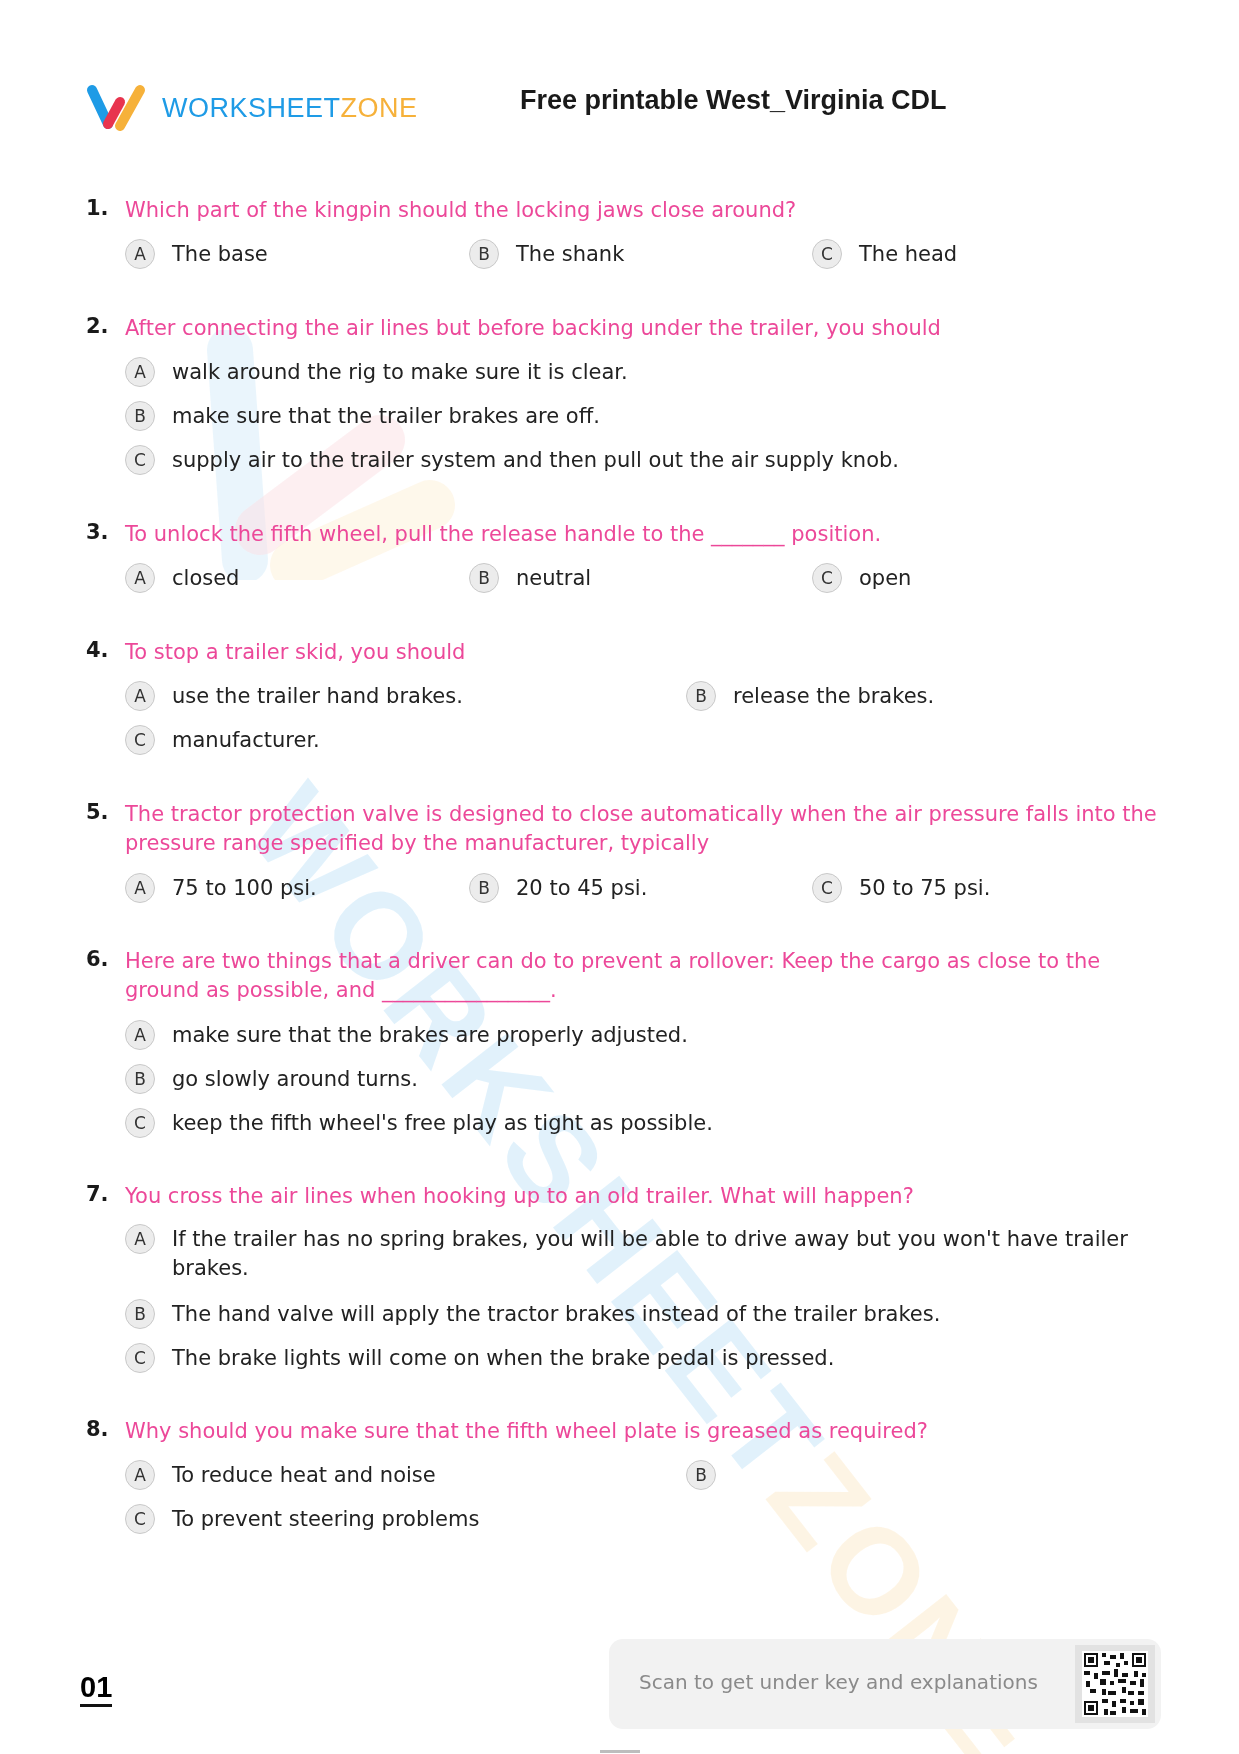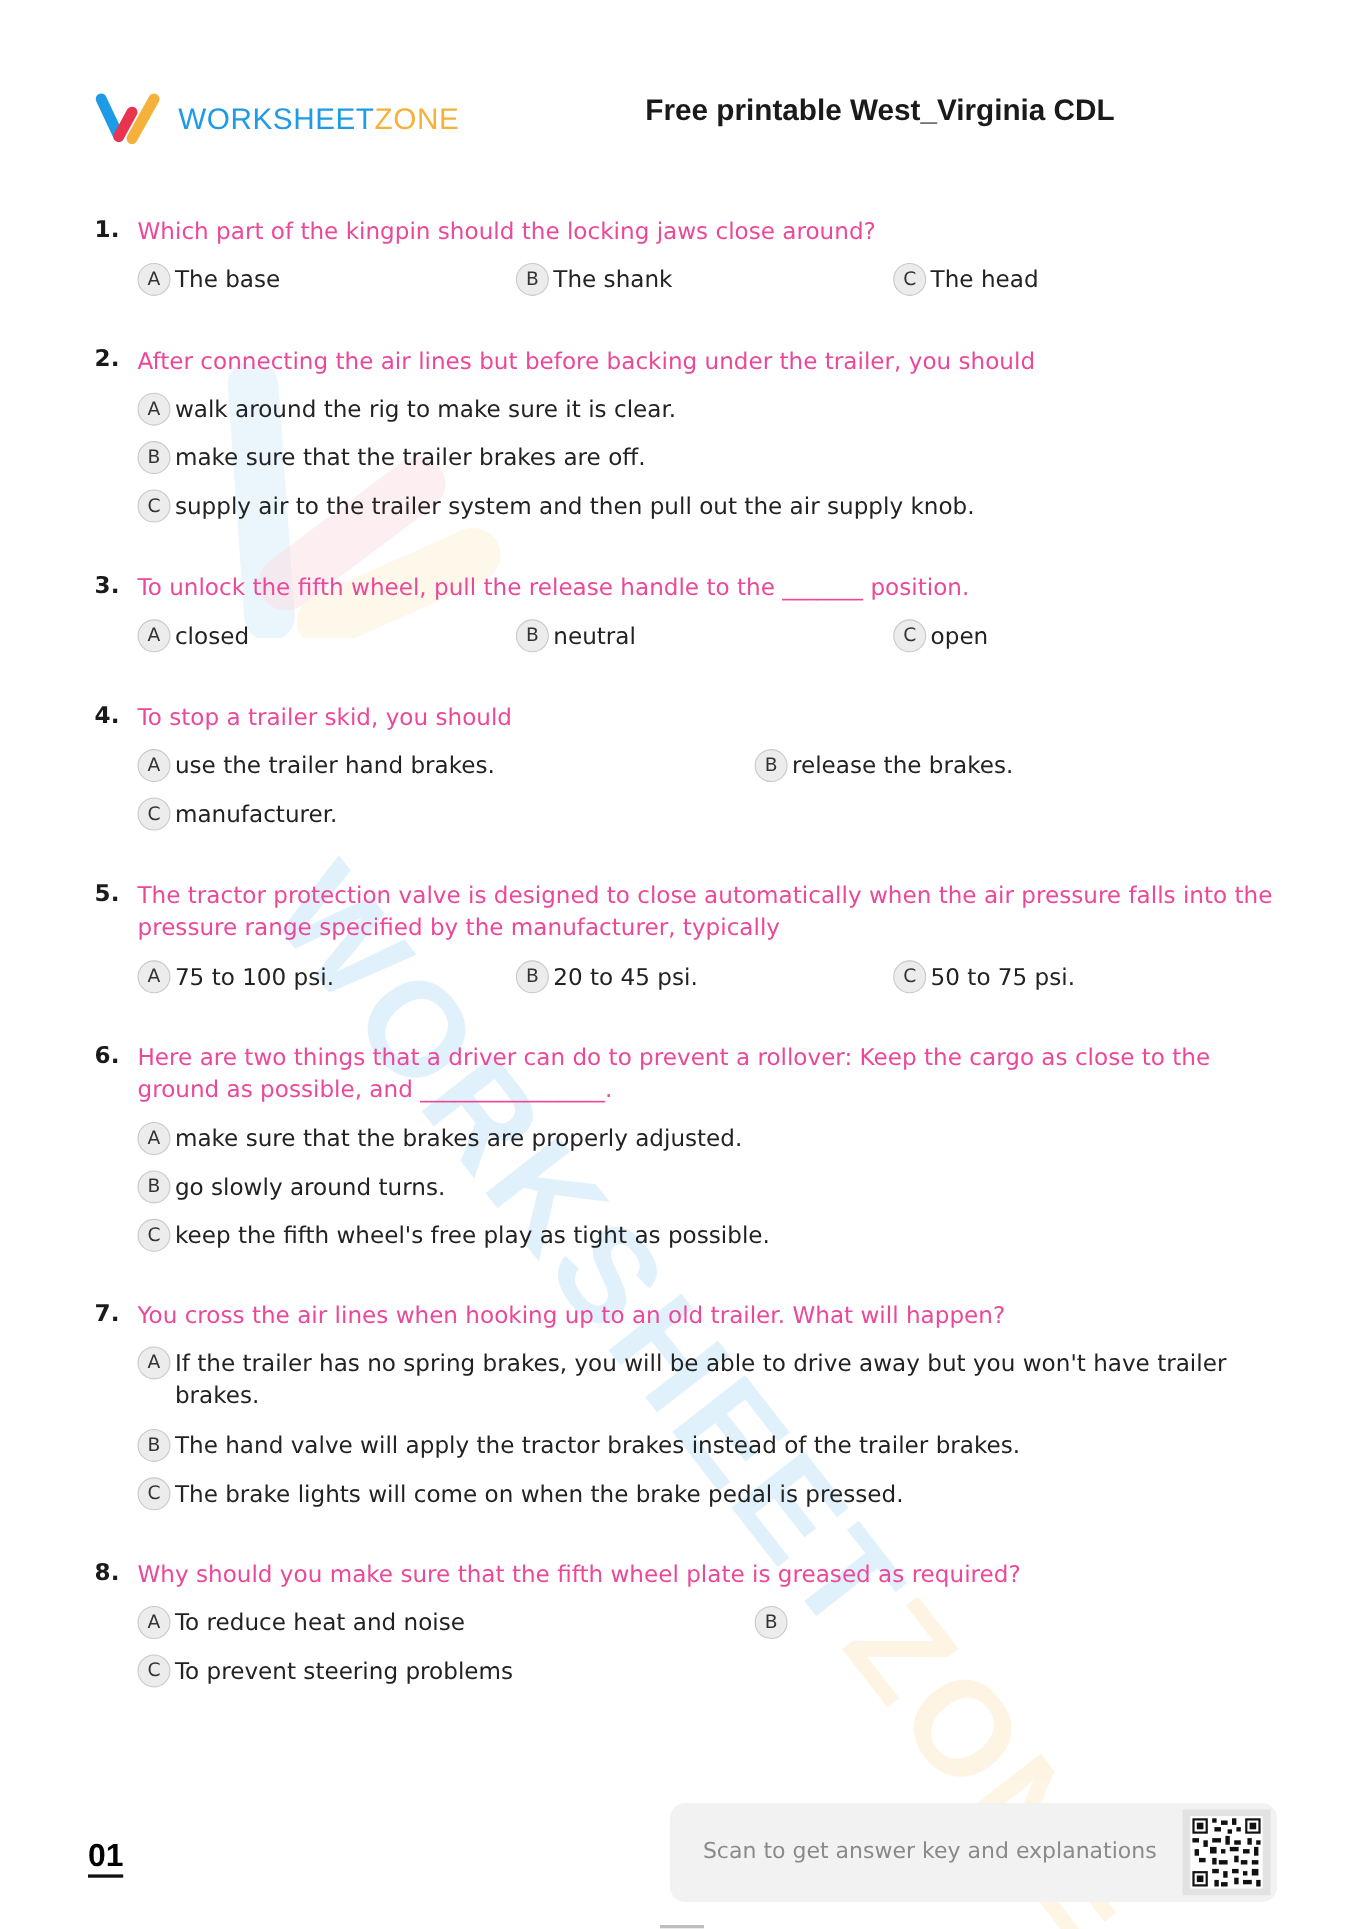--- a/index.html
+++ b/index.html
@@ -8,35 +8,35 @@
     background: #ffffff; color: #1f1f1f;
     font-family: "DejaVu Sans", sans-serif;
   }
   .abs { position: absolute; }
   
   .logo { left: 84px; top: 82px; width: 330px; height: 52px; }
   .logo-mark { position: absolute; left: 0; top: 0; width: 66px; height: 52px; }
   .logo-text { position: absolute; left: 78px; top: 11px; font-size: 27px; letter-spacing: 0.5px; font-family: "Liberation Sans", sans-serif; }
   .logo-text .w { color: #1e9be6; }
   .logo-text .z { color: #f6b13a; }
-  .title { left: 520px; top: 80px; width: 560px; text-align: center; font-size: 27px; font-weight: bold; line-height: 40px; color: #1a1a1a; font-family: "Liberation Sans", sans-serif; }
+  .title { left: 520px; top: 80px; width: 560px; font-size: 27px; font-weight: bold; line-height: 40px; color: #1a1a1a; font-family: "Liberation Sans", sans-serif; }
 
   
   .wm-logo { left: 200px; top: 330px; width: 260px; height: 250px; opacity: 0.35; }
   .wm-text { left: 330px; top: 760px; transform: rotate(52deg); transform-origin: 0 0; font-size: 122px; font-weight: bold; letter-spacing: 6px; white-space: nowrap; font-family: "Liberation Sans", sans-serif; opacity: 0.13; }
   .wm-text .w { color: #1e9be6; }
   .wm-text .z { color: #f6b13a; }
 
   
   .q { position: absolute; left: 86px; width: 1080px; }
   .q-num { position: absolute; left: 0; top: 0; font-weight: bold; font-size: 21px; color: #1a1a1a; }
   .q-text { position: absolute; left: 39px; top: 0; width: 1040px; font-size: 21px; line-height: 29px; color: #ec4899; }
   .opt { position: absolute; height: 32px; display: flex; align-items: center; }
   .badge { width: 30px; height: 30px; border-radius: 50%; background: #ececec; border: 1px solid #c9c9c9; box-sizing: border-box; display: flex; align-items: center; justify-content: center; font-size: 17px; color: #333; flex: 0 0 auto; }
-  .opt-text { margin-left: 4px; font-size: 21px; color: #222; line-height: 29px; white-space: nowrap; }
+  .opt-text { margin-left: 17px; font-size: 21px; color: #222; line-height: 29px; white-space: nowrap; }
   .opt-text.wrap { white-space: normal; width: 990px; }
   .opt.multi { align-items: flex-start; height: auto; }
   .opt.multi .badge { margin-top: 0; }
   .opt.multi .opt-text { margin-top: 1px; }
 
   
   .page-num { left: 80px; top: 1670px; font-size: 29px; font-weight: bold; color: #000000; border-bottom: 3px solid #111; line-height: 34px; font-family: "Liberation Sans", sans-serif; }
   .scan-box { left: 609px; top: 1639px; width: 552px; height: 90px; background: #f2f2f2; border-radius: 14px; }
   .scan-text { position: absolute; left: 30px; top: 31px; font-size: 20px; color: #8a8a8a; }
   .qr { position: absolute; right: 6px; top: 6px; width: 80px; height: 78px; background: #e2e2e2; display: flex; align-items: center; justify-content: center; }
@@ -198,21 +198,21 @@
       <span class="badge">B</span>
     </div>
   <div class="opt" style="left:39px; top:86px;">
       <span class="badge">C</span>
       <span class="opt-text">To prevent steering problems</span>
     </div>
 </div>
 
 <div class="abs page-num">01</div>
 <div class="abs scan-box">
-  <span class="scan-text">Scan to get answer key and explanations</span>
+  <span class="scan-text">Scan to get under key and explanations</span>
   <div class="qr">
     <svg width="66" height="66" viewBox="0 0 33 33">
       <rect x="0" y="0" width="33" height="33" fill="#ffffff"></rect>
       <g fill="#111">
         <rect x="1" y="1" width="7" height="7"></rect>
           <rect x="2" y="2" width="5" height="5" fill="#fff"></rect>
           <rect x="3" y="3" width="3" height="3"></rect>
         <rect x="25" y="1" width="7" height="7"></rect>
           <rect x="26" y="2" width="5" height="5" fill="#fff"></rect>
           <rect x="27" y="3" width="3" height="3"></rect>

